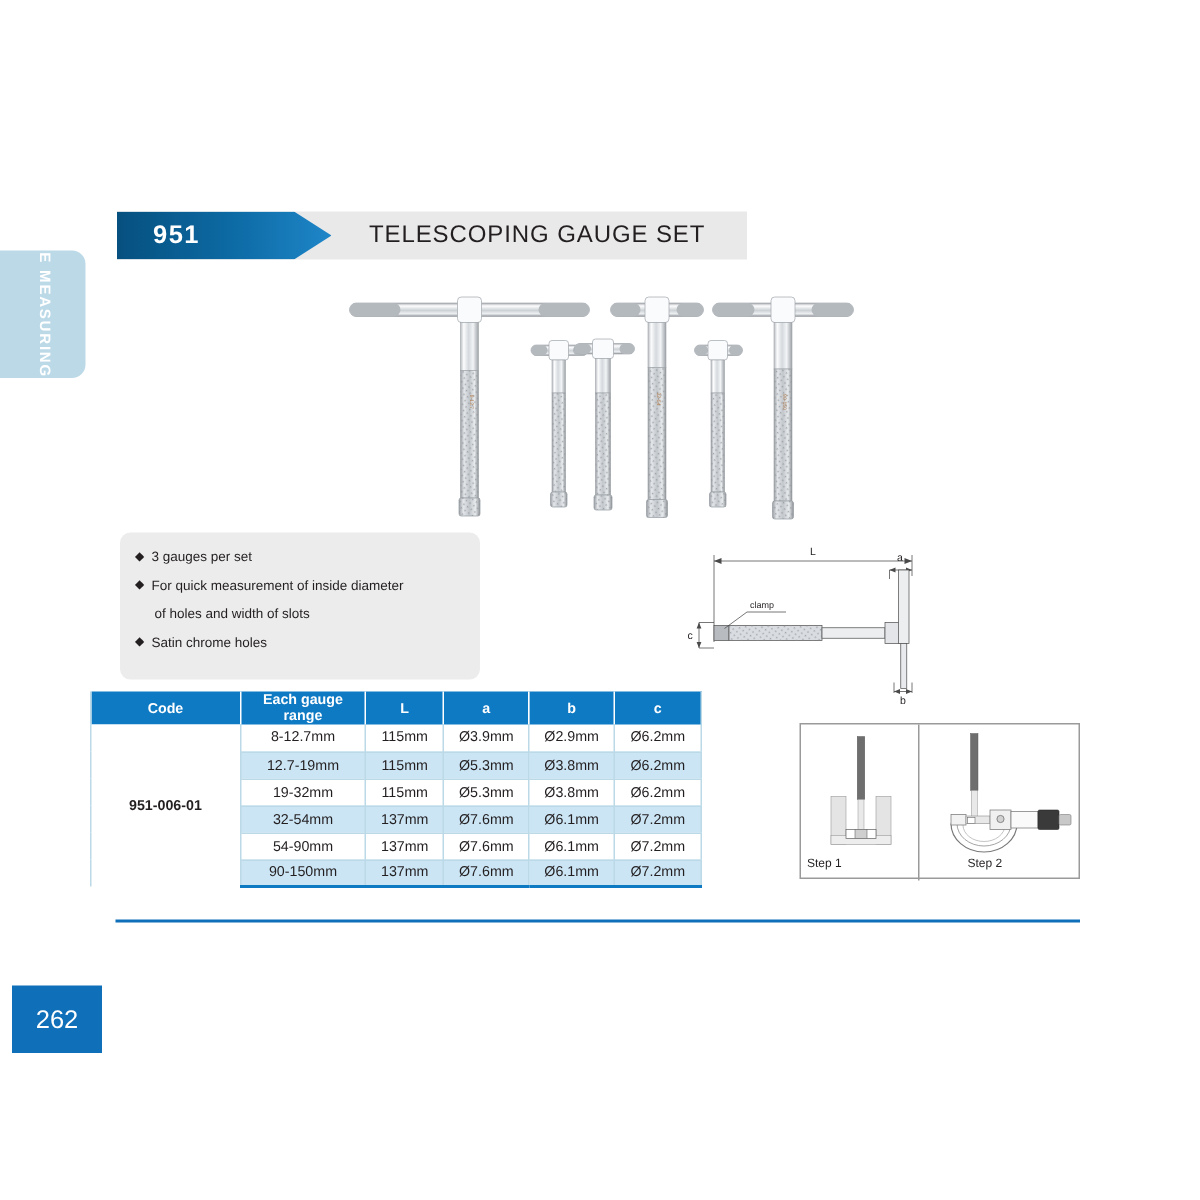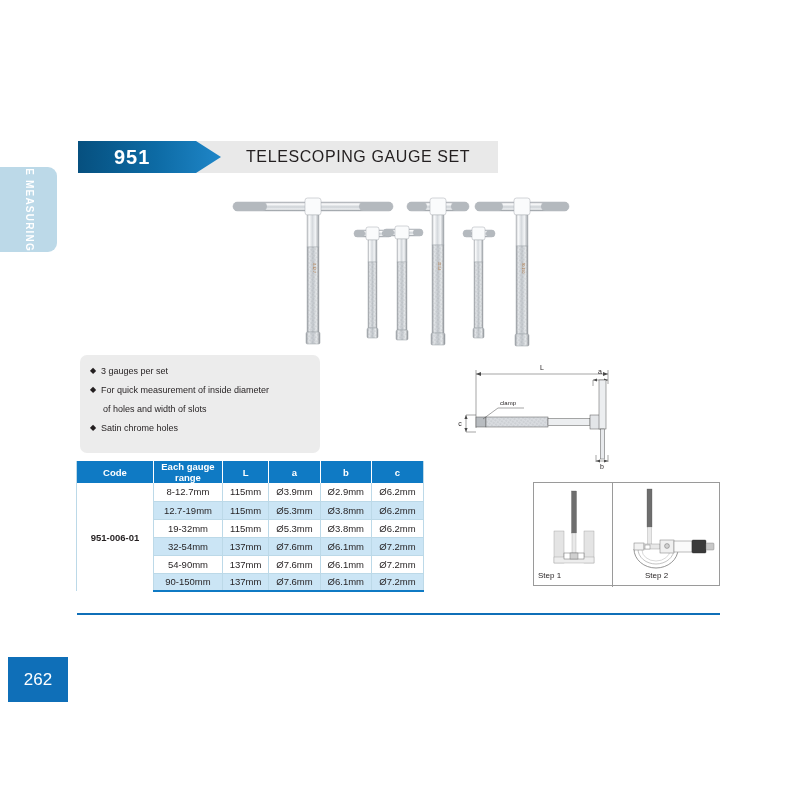--- a/index.html
+++ b/index.html
@@ -41,22 +41,22 @@
     background: #e9e9e9;
   }
   #banner-arrow {
     position: absolute; left: 0; top: 0;
     width: 143px; height: 32px;
     background: linear-gradient(90deg, #06507f 0%, #0d6ba5 55%, #1f86c8 100%);
     clip-path: polygon(0 0, 118px 0, 143px 50%, 118px 100%, 0 100%);
     display: flex; align-items: center;
   }
   #banner-code {
-    color: #ffffff; font-size: 20px; font-weight: bold;
-    letter-spacing: 1px; margin-left: 36px;
+    color: #ffffff; font-size: 17px; font-weight: bold;
+    letter-spacing: 1px; margin-left: 24px;
   }
   #banner-title {
     position: absolute; left: 168px; top: 0; height: 32px;
     display: flex; align-items: center;
     color: #231f20; font-size: 16px; font-weight: normal;
     letter-spacing: 0.6px;
   }
 
   
   #product-photo {
@@ -79,22 +79,22 @@
     text-align: left;
   }
   .feat-text { font-size: 9px; color: #231f20; line-height: 14px; }
   .feat-cont { margin-left: 13px; font-size: 9px; color: #231f20; line-height: 14px; margin-bottom: 5px; }
 
   
   #dim-diagram { position: absolute; left: 450px; top: 358px; width: 185px; height: 112px; }
 
   
   #spec-table {
-    position: absolute; left: 76px; top: 461px;
-    width: 348px;
+    position: absolute; left: 60px; top: 461px;
+    width: 408px;
     border-collapse: collapse;
   }
   #spec-table th {
     background: #0f7ac4; color: #ffffff;
     font-size: 9.5px; font-weight: bold;
     height: 19px; text-align: center;
     border-right: 1px solid #ffffff;
     padding: 0 2px;
   }
   #spec-table th:last-child { border-right: none; }

